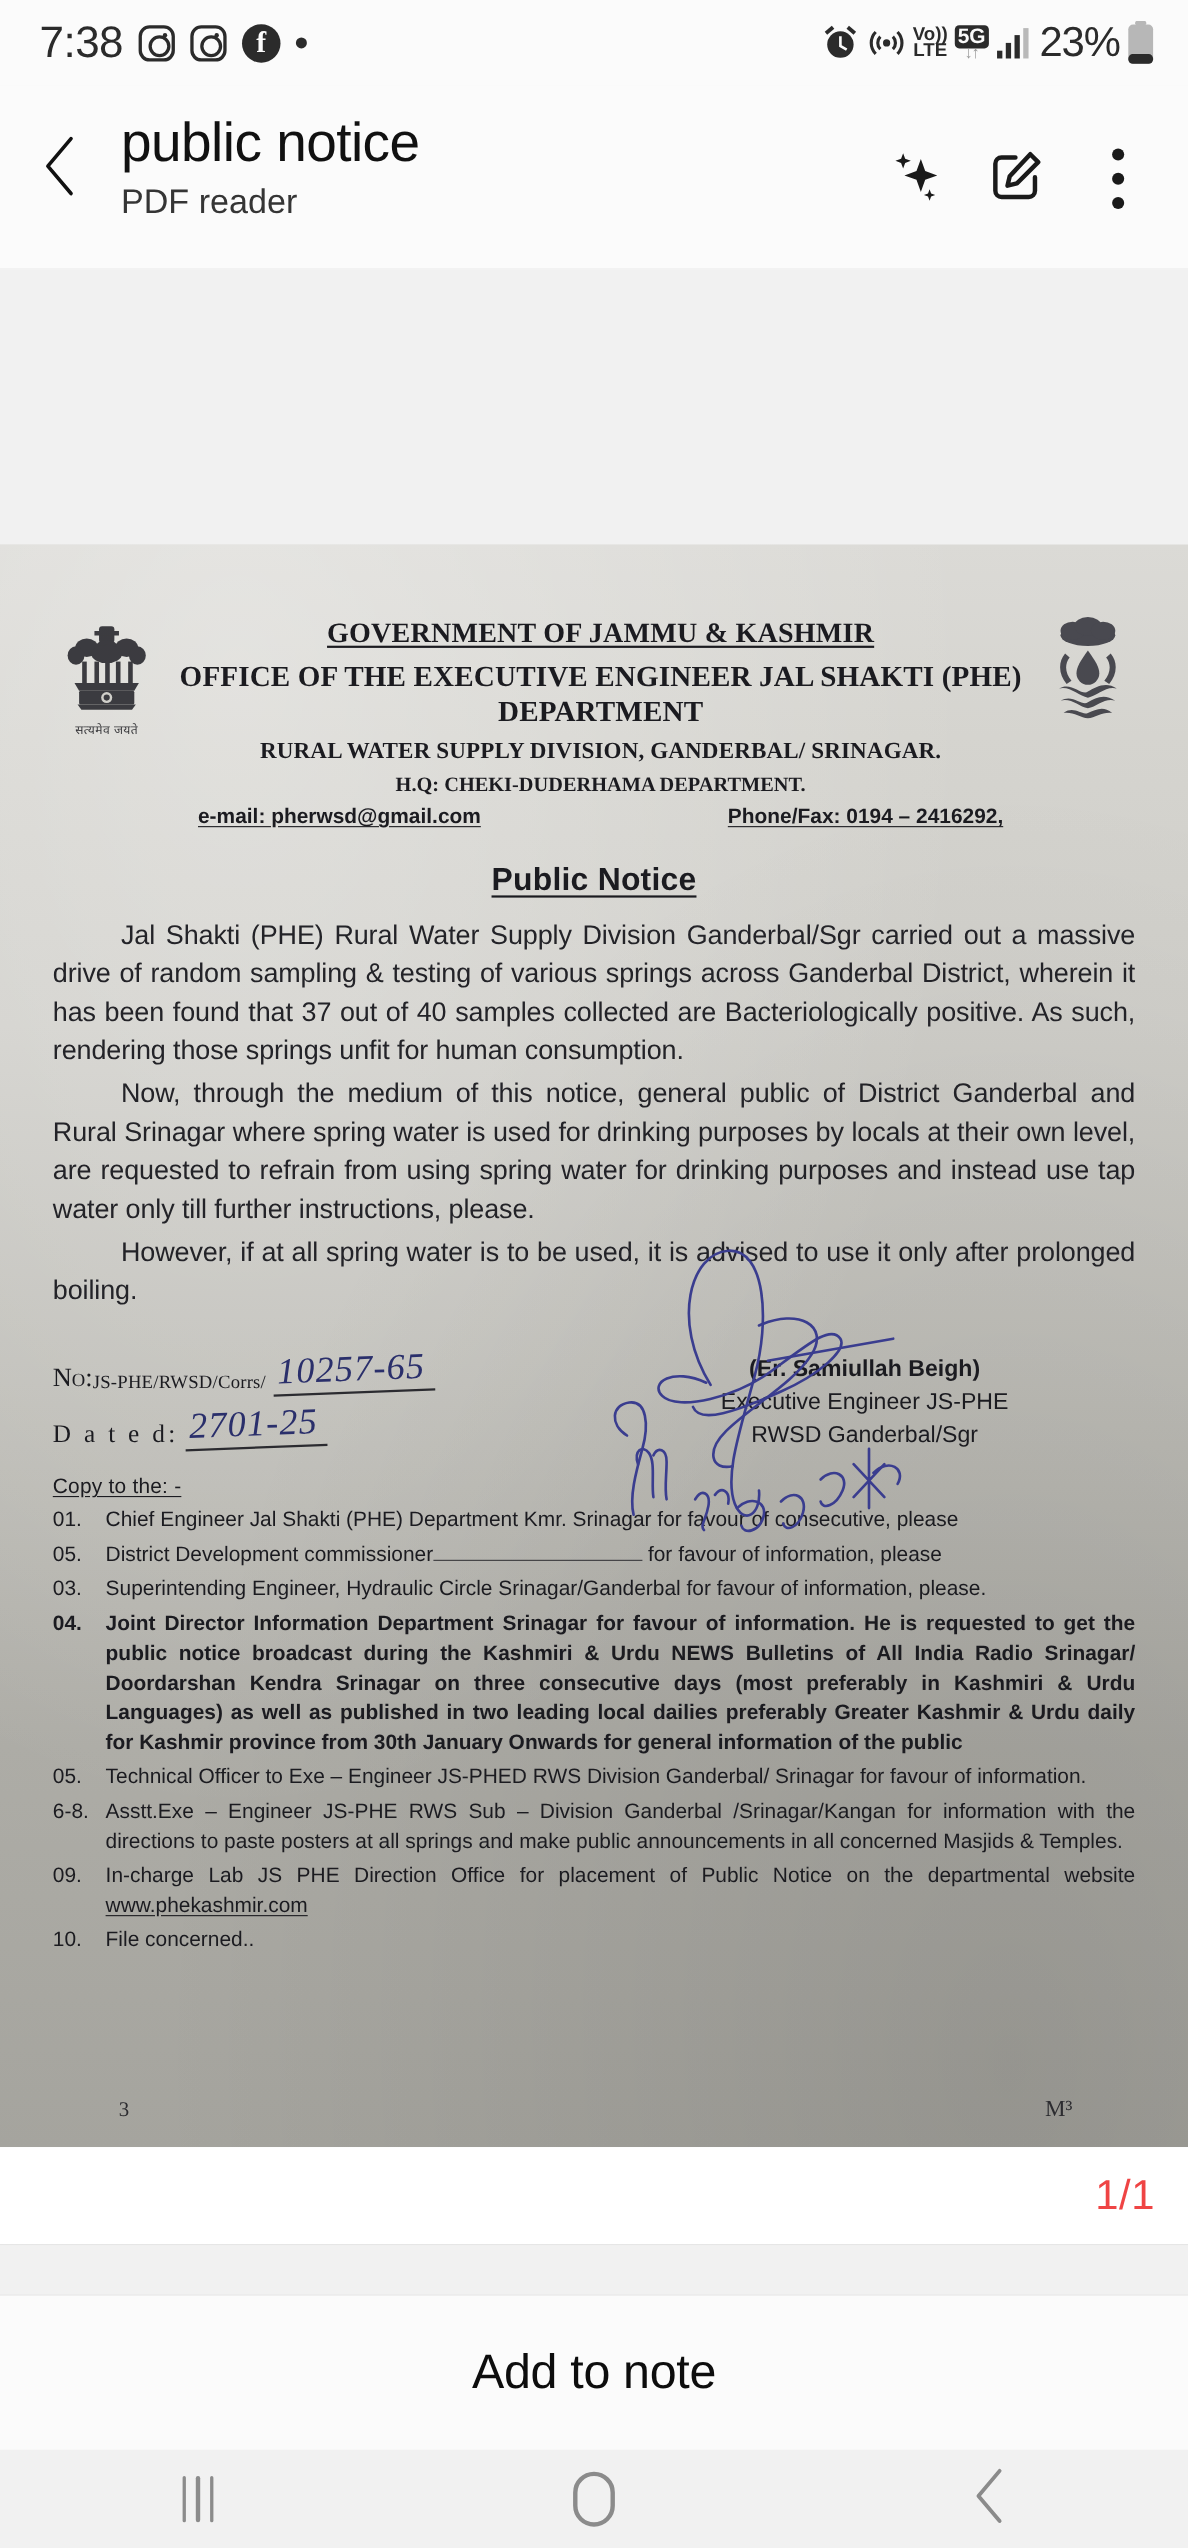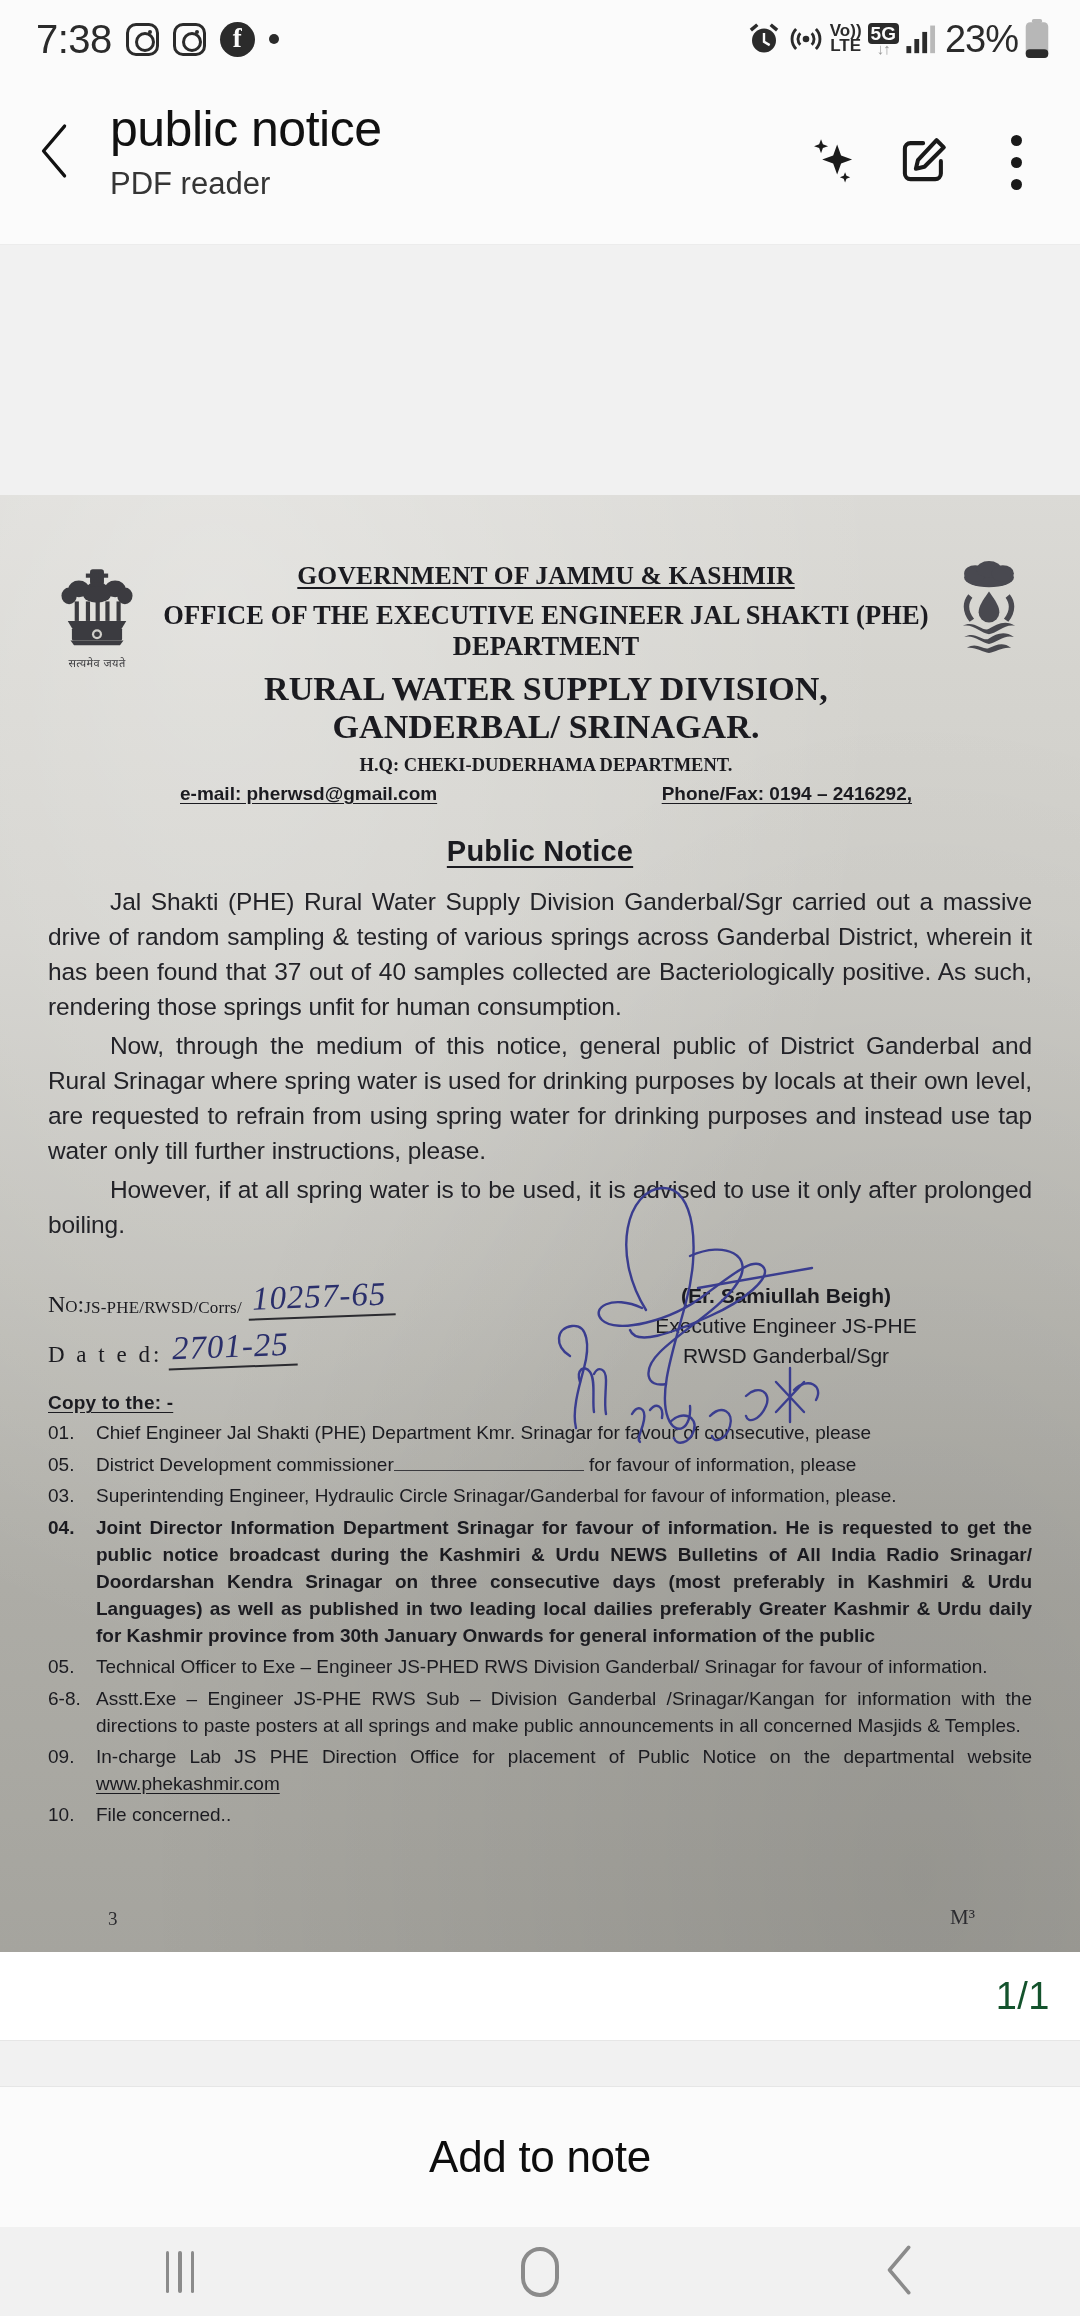--- a/index.html
+++ b/index.html
@@ -73,21 +73,21 @@
   }
   .pg-inner { position: relative; z-index: 2; padding: 0 48px; }
 
   
   .letterhead { display: flex; align-items: flex-start; padding-top: 66px; }
   .emblem { width: 98px; flex: 0 0 98px; display:flex; flex-direction:column; align-items:center; opacity: 0.92; }
   .emblem-cap { font-size: 11px; letter-spacing: 0.4px; margin-top: 2px; color:#2a2a2e; }
   .lh-center { flex: 1; text-align: center; padding: 0 6px; }
   .lh-l1 { font-family: "Liberation Serif", serif; font-weight: bold; font-size: 25.5px; letter-spacing: 0.2px; text-decoration: underline; text-underline-offset: 3px; }
   .lh-l2 { font-family: "Liberation Serif", serif; font-weight: bold; font-size: 26.5px; margin-top: 9px; letter-spacing: 0.1px; }
-  .lh-l3 { font-family: "Liberation Serif", serif; font-weight: bold; font-size: 34px; margin-top: 8px; letter-spacing: 0.1px; }
+  .lh-l3 { font-family: "Liberation Serif", serif; font-weight: bold; font-size: 21px; margin-top: 8px; letter-spacing: 0.1px; }
   .lh-l4 { font-family: "Liberation Serif", serif; font-weight: bold; font-size: 18.5px; margin-top: 9px; }
   .lh-l5 { display: flex; justify-content: space-between; margin-top: 7px; font-size: 19px; font-weight: bold; padding: 0 28px; }
   .lh-email { text-decoration: underline; text-underline-offset: 3px; }
   .lh-phone { text-decoration: underline; text-underline-offset: 3px; }
   .jal-logo { width: 86px; flex: 0 0 86px; display:flex; justify-content:center; opacity: 0.9; }
 
   .notice-title {
     text-align: center; margin-top: 30px; font-size: 29px; font-weight: bold;
     text-decoration: underline; text-underline-offset: 5px; letter-spacing: 0.2px;
   }
@@ -109,39 +109,39 @@
     padding: 0 8px 1px 4px; transform: rotate(-2.2deg); letter-spacing: 1px;
   }
   .ref-line2 { display: flex; align-items: flex-end; margin-top: 10px; font-size: 23px; letter-spacing: 3px; }
   .sigblock { width: 50%; text-align: center; padding-top: 6px; position: relative; }
   .sig-name { font-size: 21px; font-weight: bold; }
   .sig-role { font-size: 21px; margin-top: 6px; }
   .sig-scribble { position: absolute; left: 10px; top: -118px; pointer-events: none; }
 
   
   .copyto { margin-top: 24px; font-size: 19px; }
-  .copy-head { text-decoration: underline; text-underline-offset: 3px; letter-spacing: 0.2px; font-weight: bold; }
+  .copy-head { text-decoration: underline; text-underline-offset: 3px; letter-spacing: 0.2px; }
   .copy-list { margin-top: 6px; }
   .copy-item { display: flex; margin-top: 4.5px; line-height: 1.42; }
   .copy-num { width: 48px; flex: 0 0 48px; text-align: left; padding-right: 10px; }
   .copy-txt { flex: 1; text-align: justify; }
   .copy-item.bold .copy-num, .copy-item.bold .copy-txt { font-weight: bold; }
   .copy-txt .blank { display: inline-block; width: 190px; border-bottom: 1.5px solid #3a3a3e; }
   .copy-txt .link { text-decoration: underline; text-underline-offset: 3px; }
 
   .pg-mark-l { position: absolute; left: 108px; bottom: 22px; font-family: "Liberation Serif", serif; font-size: 19px; color: #2c2c30; z-index: 2; }
   .pg-mark-r { position: absolute; right: 105px; bottom: 22px; font-family: "Liberation Serif", serif; font-size: 21px; color: #2c2c30; z-index: 2; }
 
   
   .pageind {
     position: absolute; left: 0; top: 1952px; width: 1080px; height: 88px;
     background: #ffffff; display: flex; align-items: center; justify-content: flex-end;
     padding-right: 30px;
   }
-  .pageind span { font-size: 38px; color: #14532d; letter-spacing: 0.5px; }
+  .pageind span { font-size: 38px; color: #ef4444; letter-spacing: 0.5px; }
 
   
   .sep { position: absolute; left: 0; top: 2040px; width: 1080px; height: 47px; background: #f1f1f1; border-top: 1px solid #e6e6e6; border-bottom: 1px solid #e6e6e6; }
   .addnote {
     position: absolute; left: 0; top: 2087px; width: 1080px; height: 140px;
     background: #fbfbfb; display: flex; align-items: center; justify-content: center;
   }
   .addnote span { font-size: 44px; color: #0d0d0d; font-weight: 400; letter-spacing: -0.3px; }
 
   

